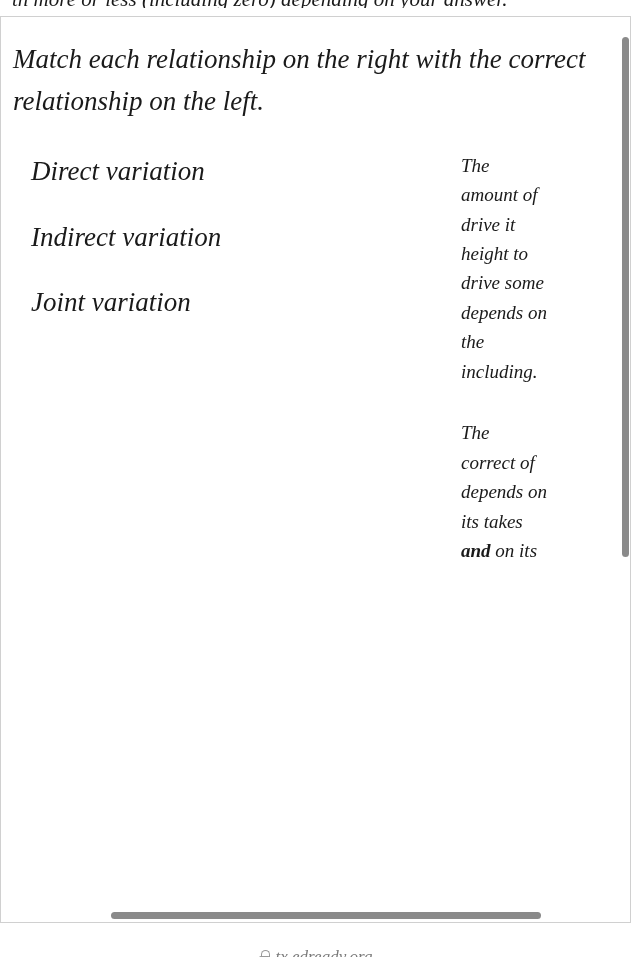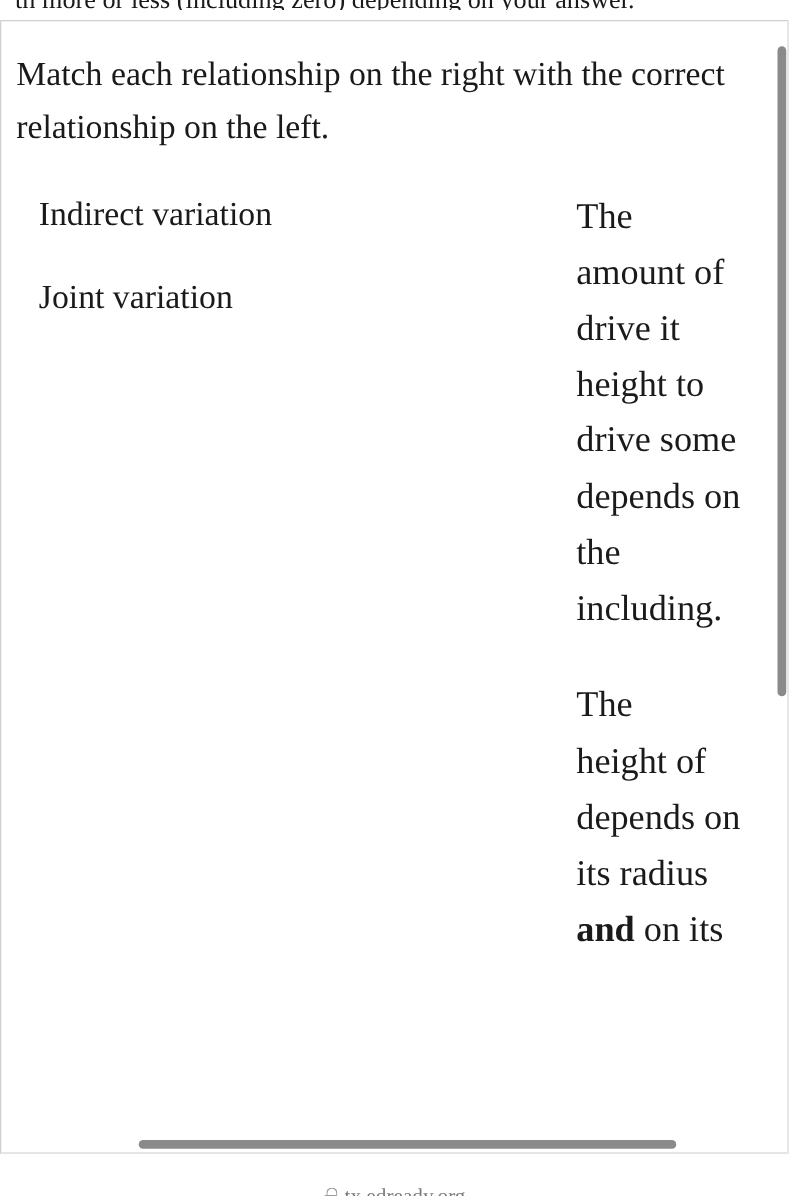--- a/index.html
+++ b/index.html
@@ -1,18 +1,19 @@
 <!DOCTYPE html>
 <html><head>
   <meta charset="utf-8">
   <style>
     * {
       margin: 0;
       padding: 0;
       box-sizing: border-box;
+      font-style: italic;
     }
     body {
       font-family: Georgia, 'Times New Roman', serif;
       background: #fff;
       width: 631px;
       height: 957px;
       overflow: hidden;
       position: relative;
     }
     .top-partial {
@@ -81,21 +82,21 @@
       font-size: 27px;
       line-height: 1.55;
       color: #1a1a1a;
       margin-bottom: 24px;
     }
     .right-col {
       width: 160px;
       flex-shrink: 0;
     }
     .right-item {
-      font-size: 29px;
+      font-size: 19px;
       line-height: 1.55;
       color: #1a1a1a;
       margin-bottom: 32px;
       word-break: normal;
       overflow: hidden;
     }
     .right-item .w {
       display: block;
       white-space: nowrap;
     }
@@ -169,20 +170,23 @@
 <div class="content-wrap">
   <div class="scroll-track-v"></div>
 
   <div class="question-text">
     <div>Match each relationship on the right with the correct</div>
     <div class="line2">relationship on the left.</div>
   </div>
 
   <div class="columns">
     <div class="left-col">
+      <div class="left-item">
+        <span>Direct variation</span>
+      </div>
       <div class="left-item">
         <span>Indirect variation</span>
       </div>
       <div class="left-item">
         <span>Joint variation</span>
       </div>
     </div>
 
     <div class="right-col">
       <div class="right-item">
@@ -191,23 +195,23 @@
         <span class="w">drive it</span>
         <span class="w">height to</span>
         <span class="w">drive some</span>
         <span class="w">depends on</span>
         <span class="w">the</span>
         <span class="w">including.</span>
       </div>
 
       <div class="right-item">
         <span class="w">The</span>
-        <span class="w">height of</span>
+        <span class="w">correct of</span>
         <span class="w">depends on</span>
-        <span class="w">its radius</span>
+        <span class="w">its takes</span>
         <span class="w"><span class="bold">and</span><span> on its</span></span>
       </div>
     </div>
   </div>
 
   <div class="scroll-track-h"></div>
   <div class="divider-bottom"></div>
 </div>
 
 <div class="footer">

